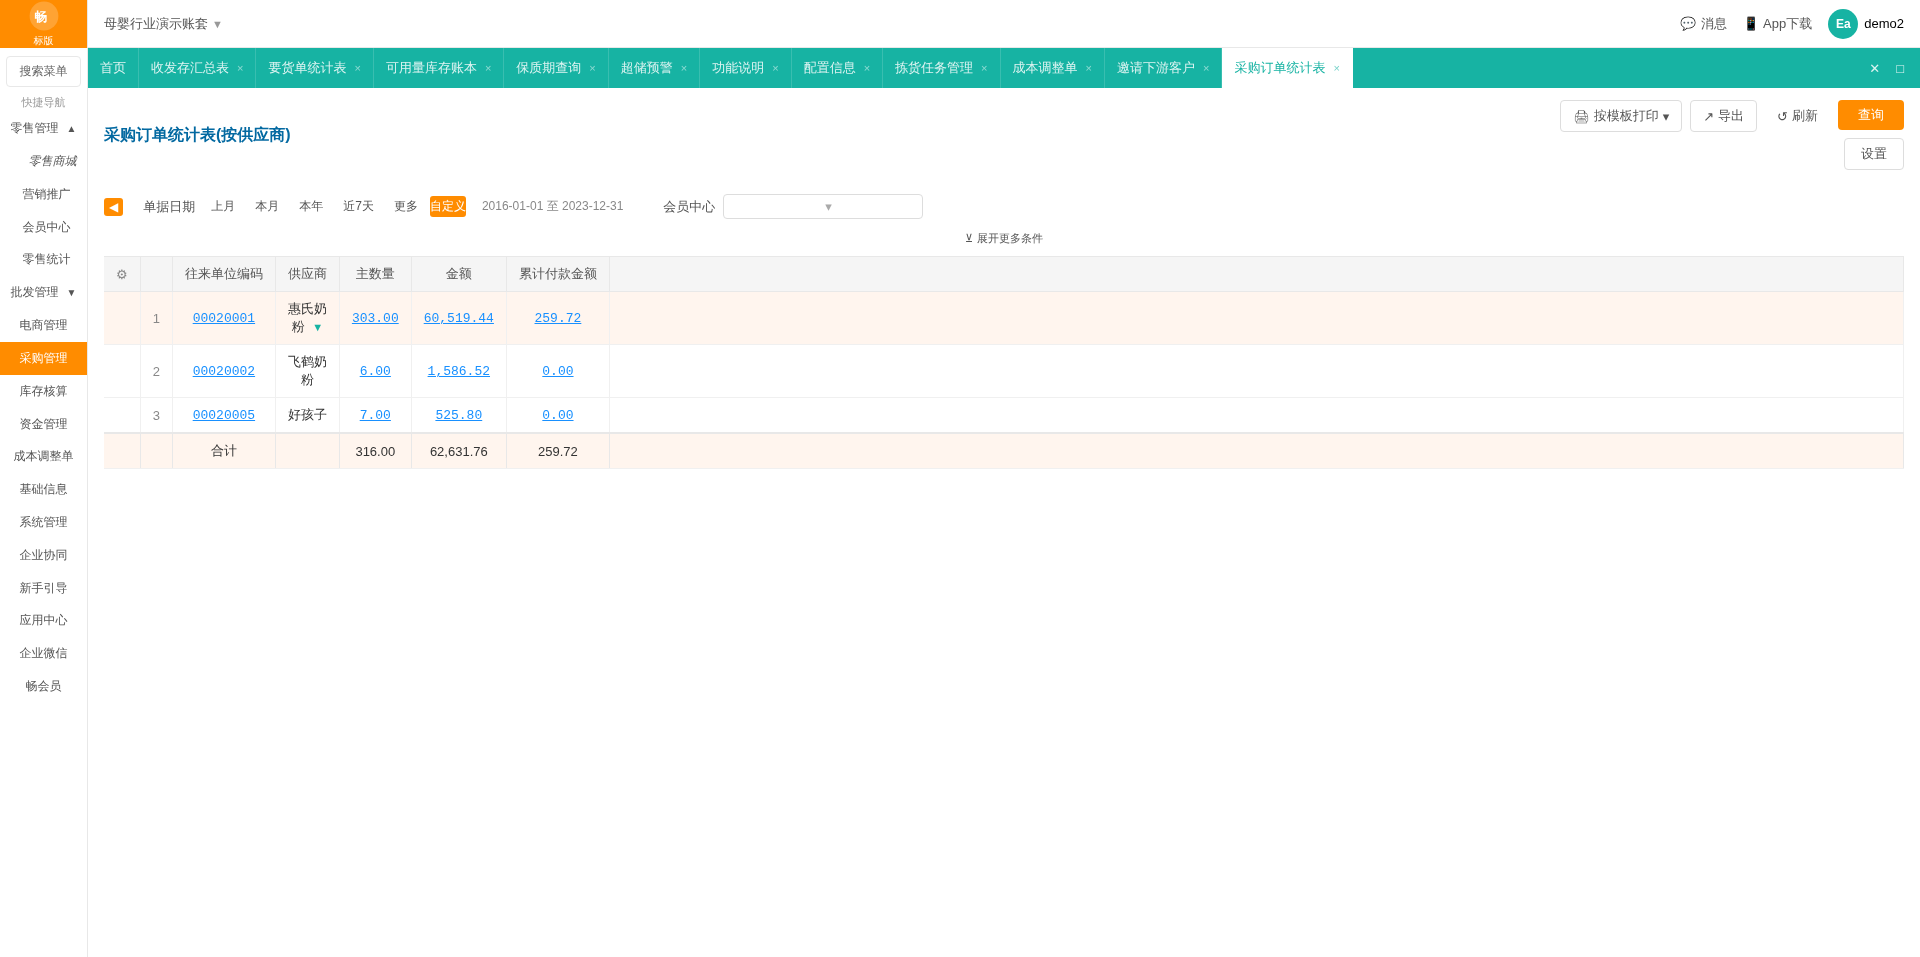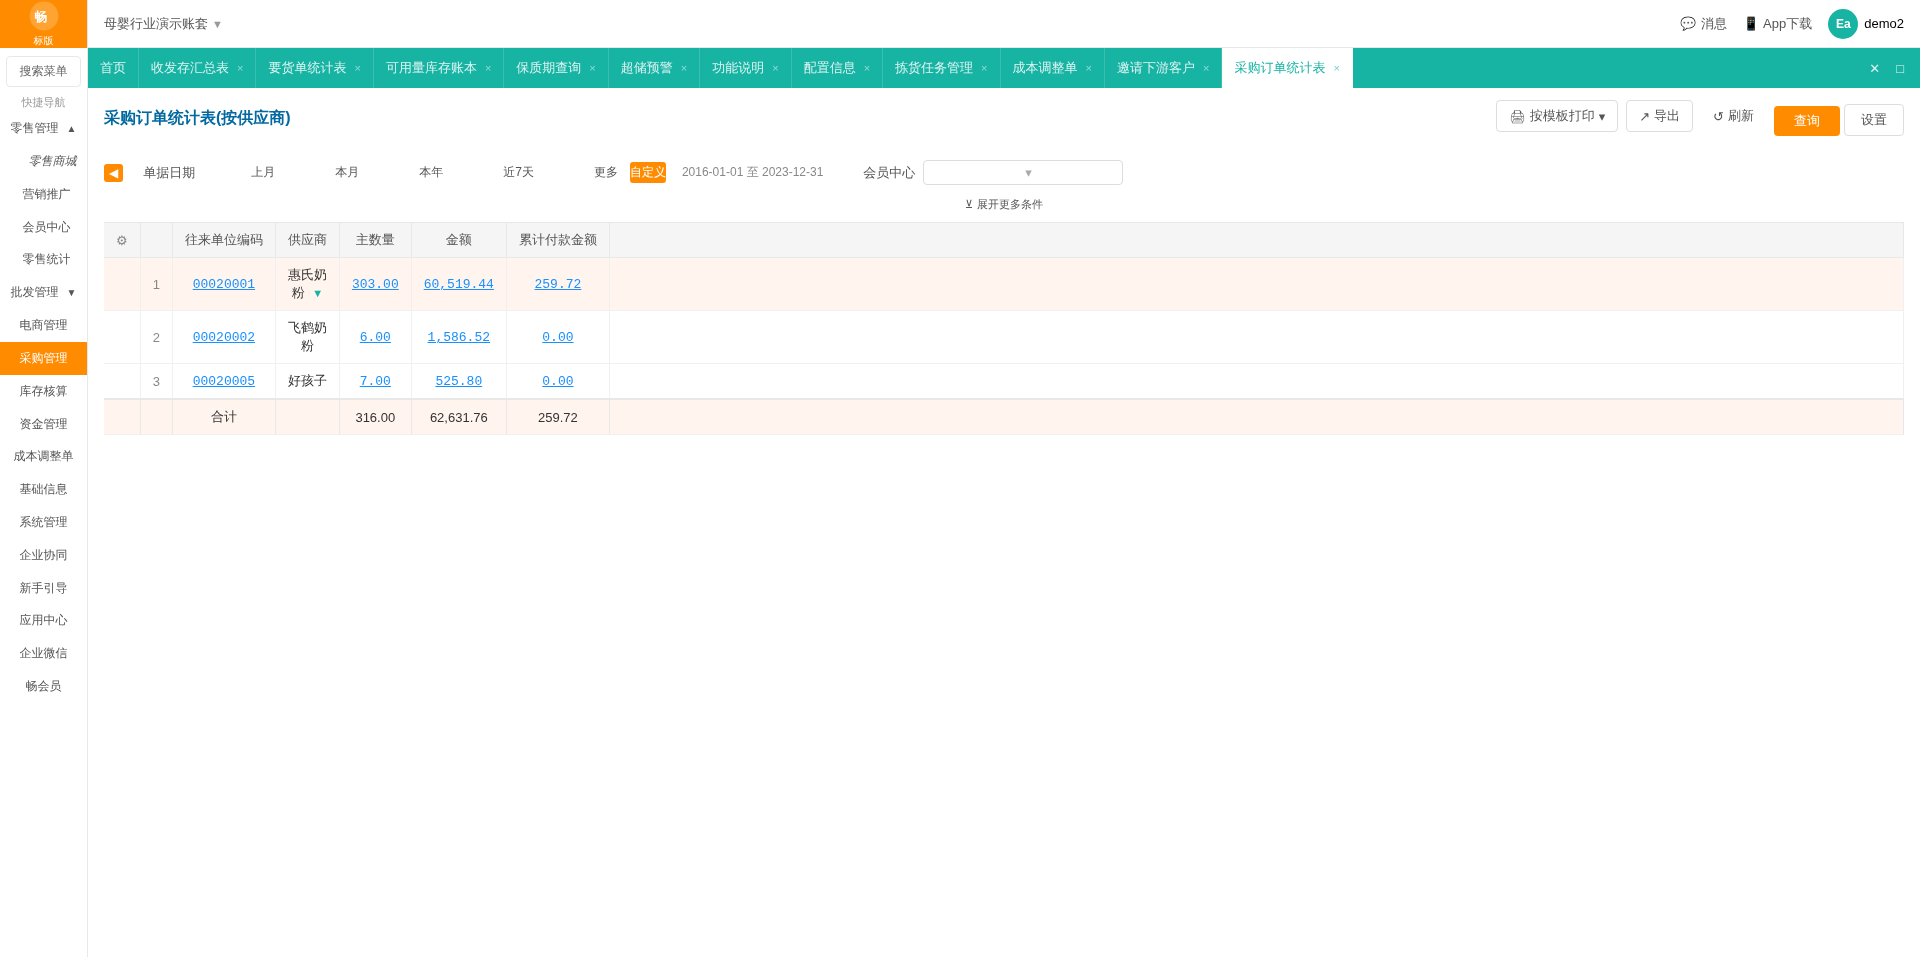--- a/index.html
+++ b/index.html
@@ -33,21 +33,21 @@
     .page-title { font-size: 16px; font-weight: 600; color: #0369a1; }
     .btn-print { display: flex; align-items: center; gap: 4px; padding: 6px 12px; border: 1px solid #ddd; background: #fff; border-radius: 4px; cursor: pointer; font-size: 13px; color: #555; }
     .btn-export { display: flex; align-items: center; gap: 4px; padding: 6px 12px; border: 1px solid #ddd; background: #fff; border-radius: 4px; cursor: pointer; font-size: 13px; color: #555; }
     .btn-refresh { display: flex; align-items: center; gap: 4px; padding: 6px 12px; border: none; background: none; cursor: pointer; font-size: 13px; color: #555; }
     .btn-query { padding: 6px 20px; background: #ff8c00; border: none; border-radius: 4px; color: #fff; cursor: pointer; font-size: 13px; }
     .btn-settings { padding: 6px 16px; background: none; border: 1px solid #ddd; border-radius: 4px; color: #555; cursor: pointer; font-size: 13px; display: block; margin-top: 4px; }
     .filter-row { display: flex; align-items: center; gap: 16px; flex-wrap: wrap; }
     .filter-item { display: flex; align-items: center; gap: 8px; }
     .filter-label { color: #555; font-size: 13px; white-space: nowrap; }
     .date-shortcuts { display: flex; align-items: center; gap: 4px; }
-    .date-shortcut { padding: 2px 8px; border-radius: 3px; cursor: pointer; font-size: 12px; color: #555; background: none; border: none; margin-left: 40px; }
+    .date-shortcut { padding: 2px 8px; border-radius: 3px; cursor: pointer; font-size: 12px; color: #555; background: none; border: none; }
     .date-badge { padding: 2px 0; border-radius: 3px; cursor: pointer; font-size: 12px; color: #fff; background: #ff8c00; border: none; }
     .date-range { font-size: 12px; color: #888; }
     .filter-select { display: flex; align-items: center; gap: 4px; border: 1px solid #ddd; border-radius: 4px; padding: 4px 8px; background: #fff; cursor: pointer; min-width: 160px; }
     .filter-select span { flex: 1; color: #888; }
     .filter-input { display: flex; align-items: center; gap: 4px; border: 1px solid #ddd; border-radius: 4px; padding: 4px 8px; background: #fff; min-width: 200px; }
     .filter-input input { border: none; outline: none; flex: 1; font-size: 13px; color: #333; }
     .filter-input .more-btn { color: #999; cursor: pointer; font-size: 12px; }
     .expand-more { display: flex; align-items: center; justify-content: center; gap: 4px; cursor: pointer; color: #555; font-size: 13px; padding: 6px 0; }
     .expand-more span { font-size: 11px; }
 
@@ -79,21 +79,21 @@
     .top-header-left { display: flex; align-items: center; gap: 8px; }
     .top-header-right { display: flex; align-items: center; gap: 16px; }
     .user-info { display: flex; align-items: center; gap: 6px; cursor: pointer; }
     .user-avatar { width: 30px; height: 30px; border-radius: 50%; background: #17b3a3; display: flex; align-items: center; justify-content: center; color: #fff; font-size: 12px; font-weight: bold; }
     .msg-btn { display: flex; align-items: center; gap: 4px; color: #555; cursor: pointer; font-size: 13px; }
     .app-btn { display: flex; align-items: center; gap: 4px; color: #555; cursor: pointer; font-size: 13px; }
 
     .page-content { flex: 1; display: flex; flex-direction: column; padding: 0 16px 0; overflow: hidden; background: #fff; }
     .filter-section { padding: 12px 0 4px; border-bottom: 1px solid #e8e8e8; }
     
-    .right-actions { display: flex; flex-direction: row; align-items: flex-end; gap: 4px; }
+    .right-actions { display: flex; flex-direction: column; align-items: flex-end; gap: 4px; }
   </style>
 </head>
 <body>
 
 <div class="sidebar">
   <div class="sidebar-logo">
     <svg class="logo-icon" viewBox="0 0 40 40" fill="none" xmlns="http://www.w3.org/2000/svg">
       <circle cx="20" cy="20" r="18" fill="#fff" opacity="0.2"></circle>
       <text x="8" y="26" font-size="16" fill="#fff" font-weight="bold">畅</text>
     </svg>

